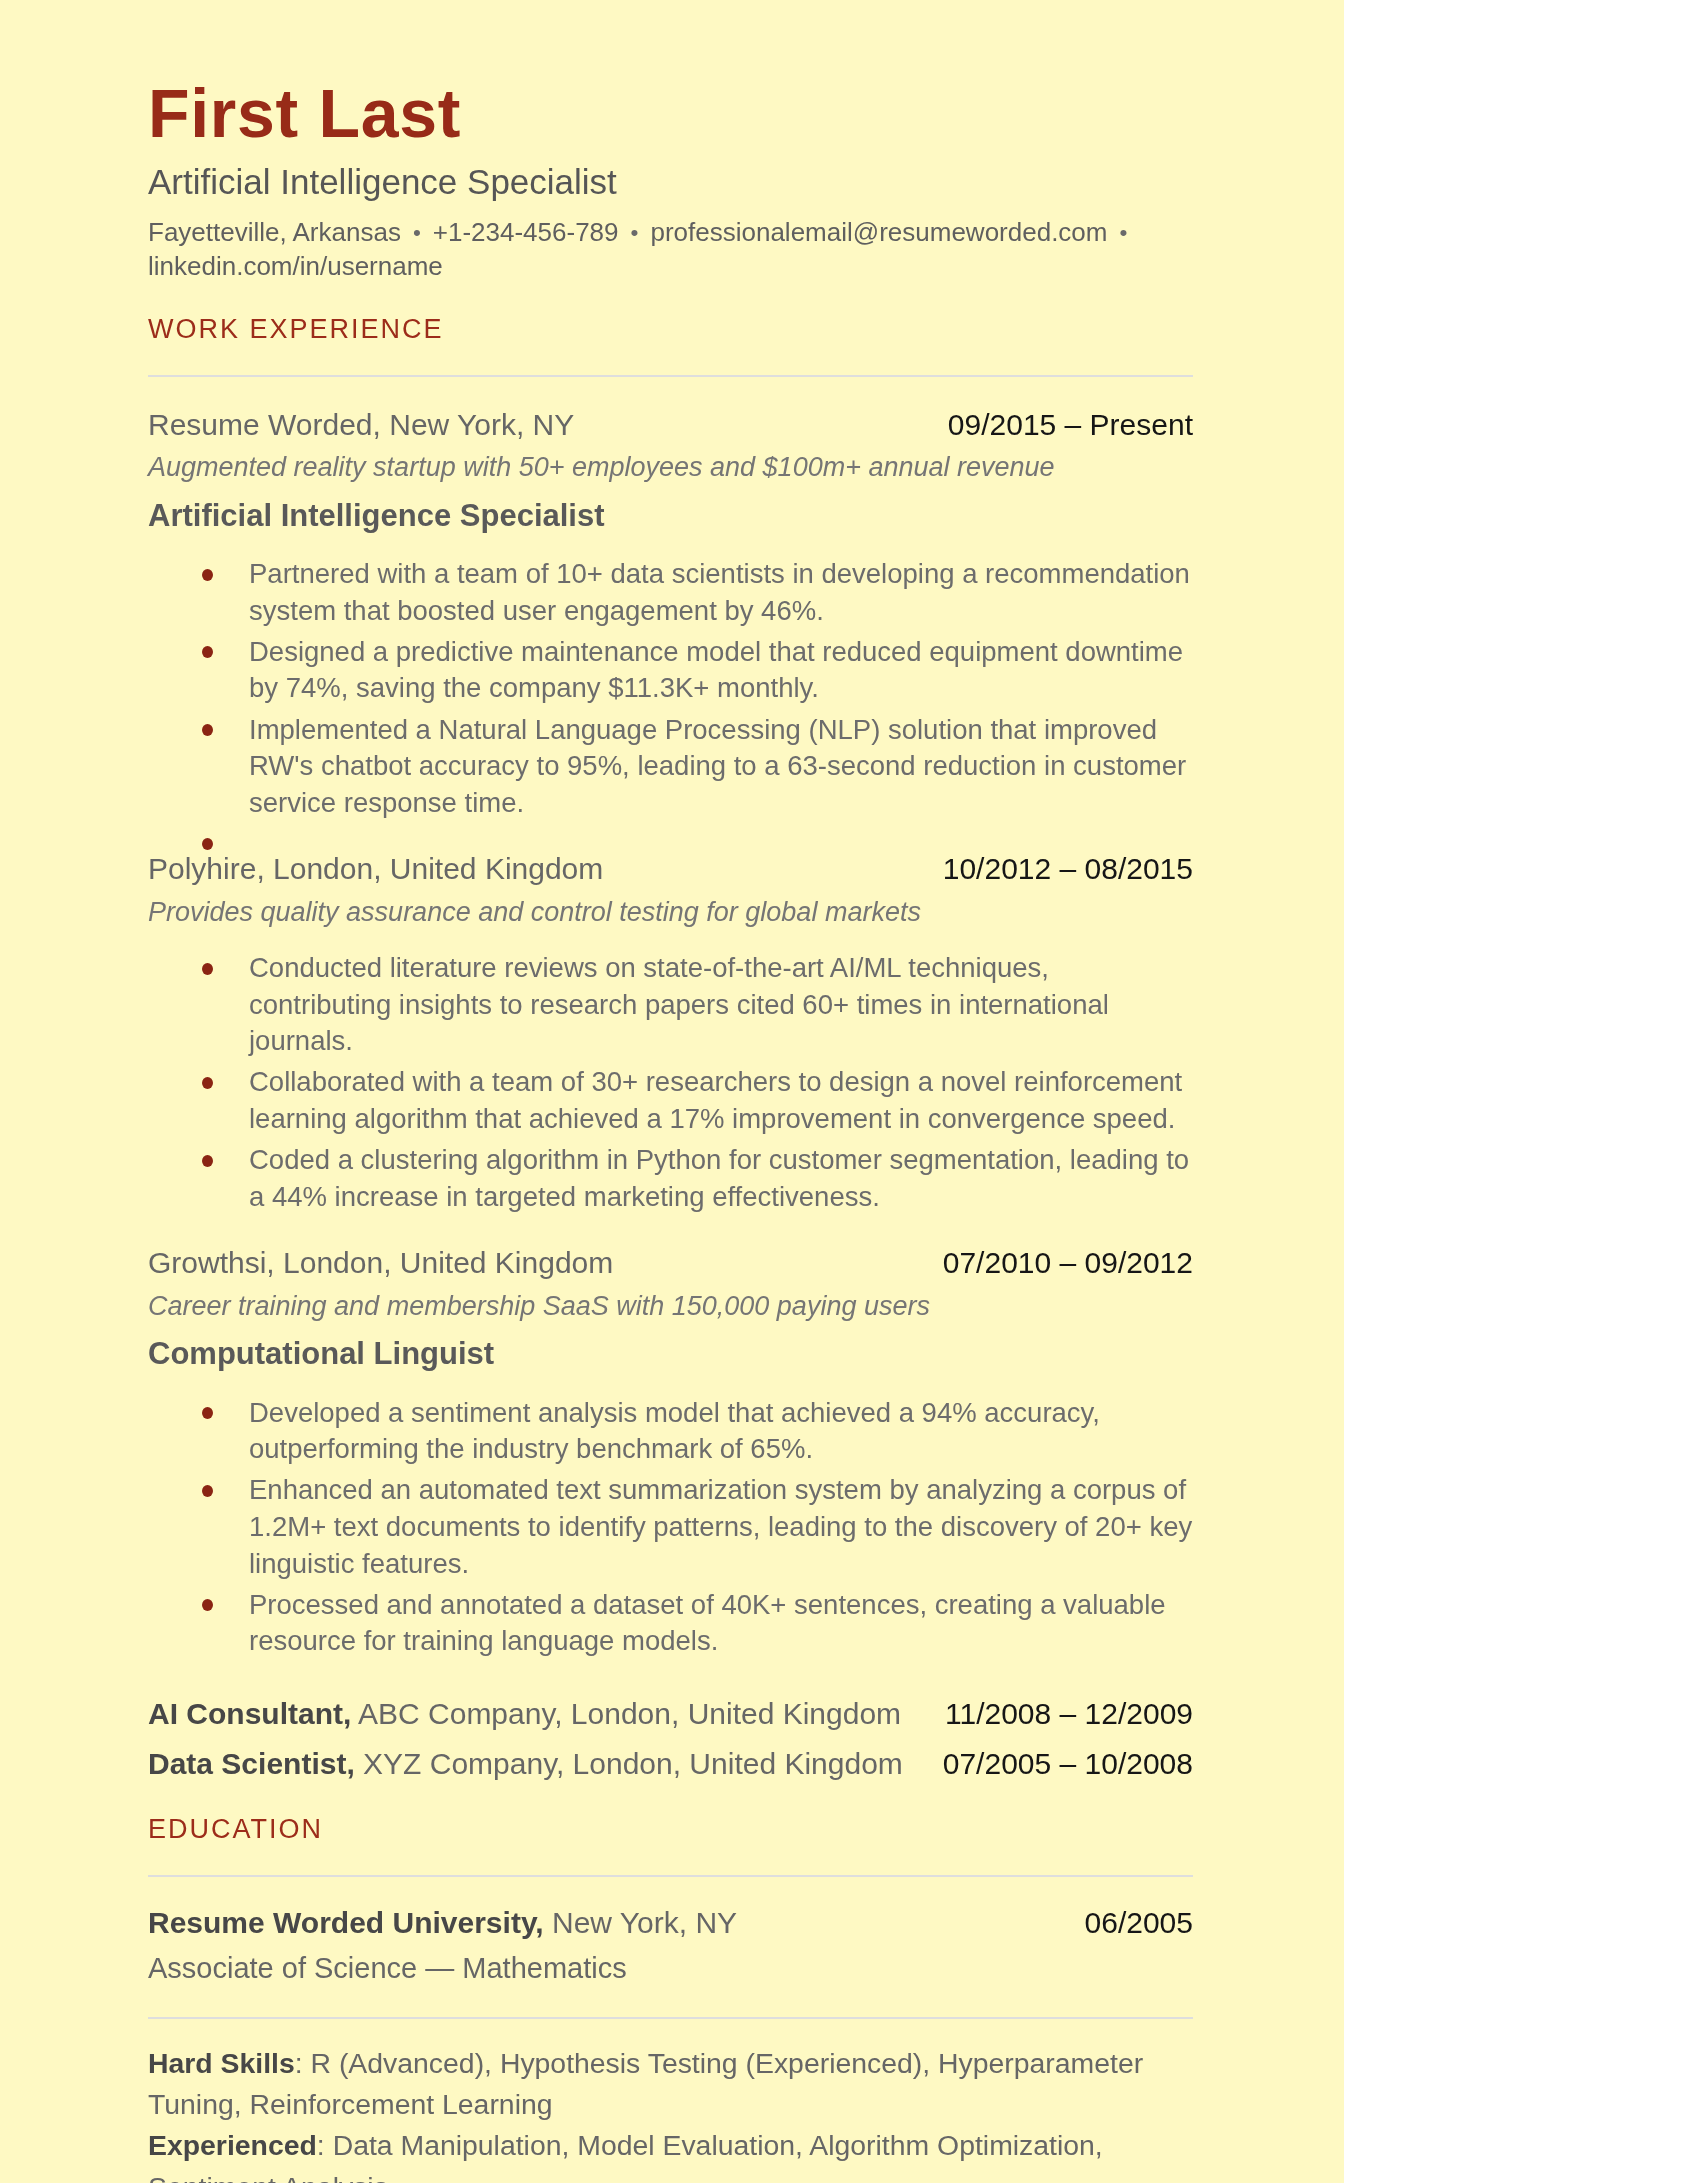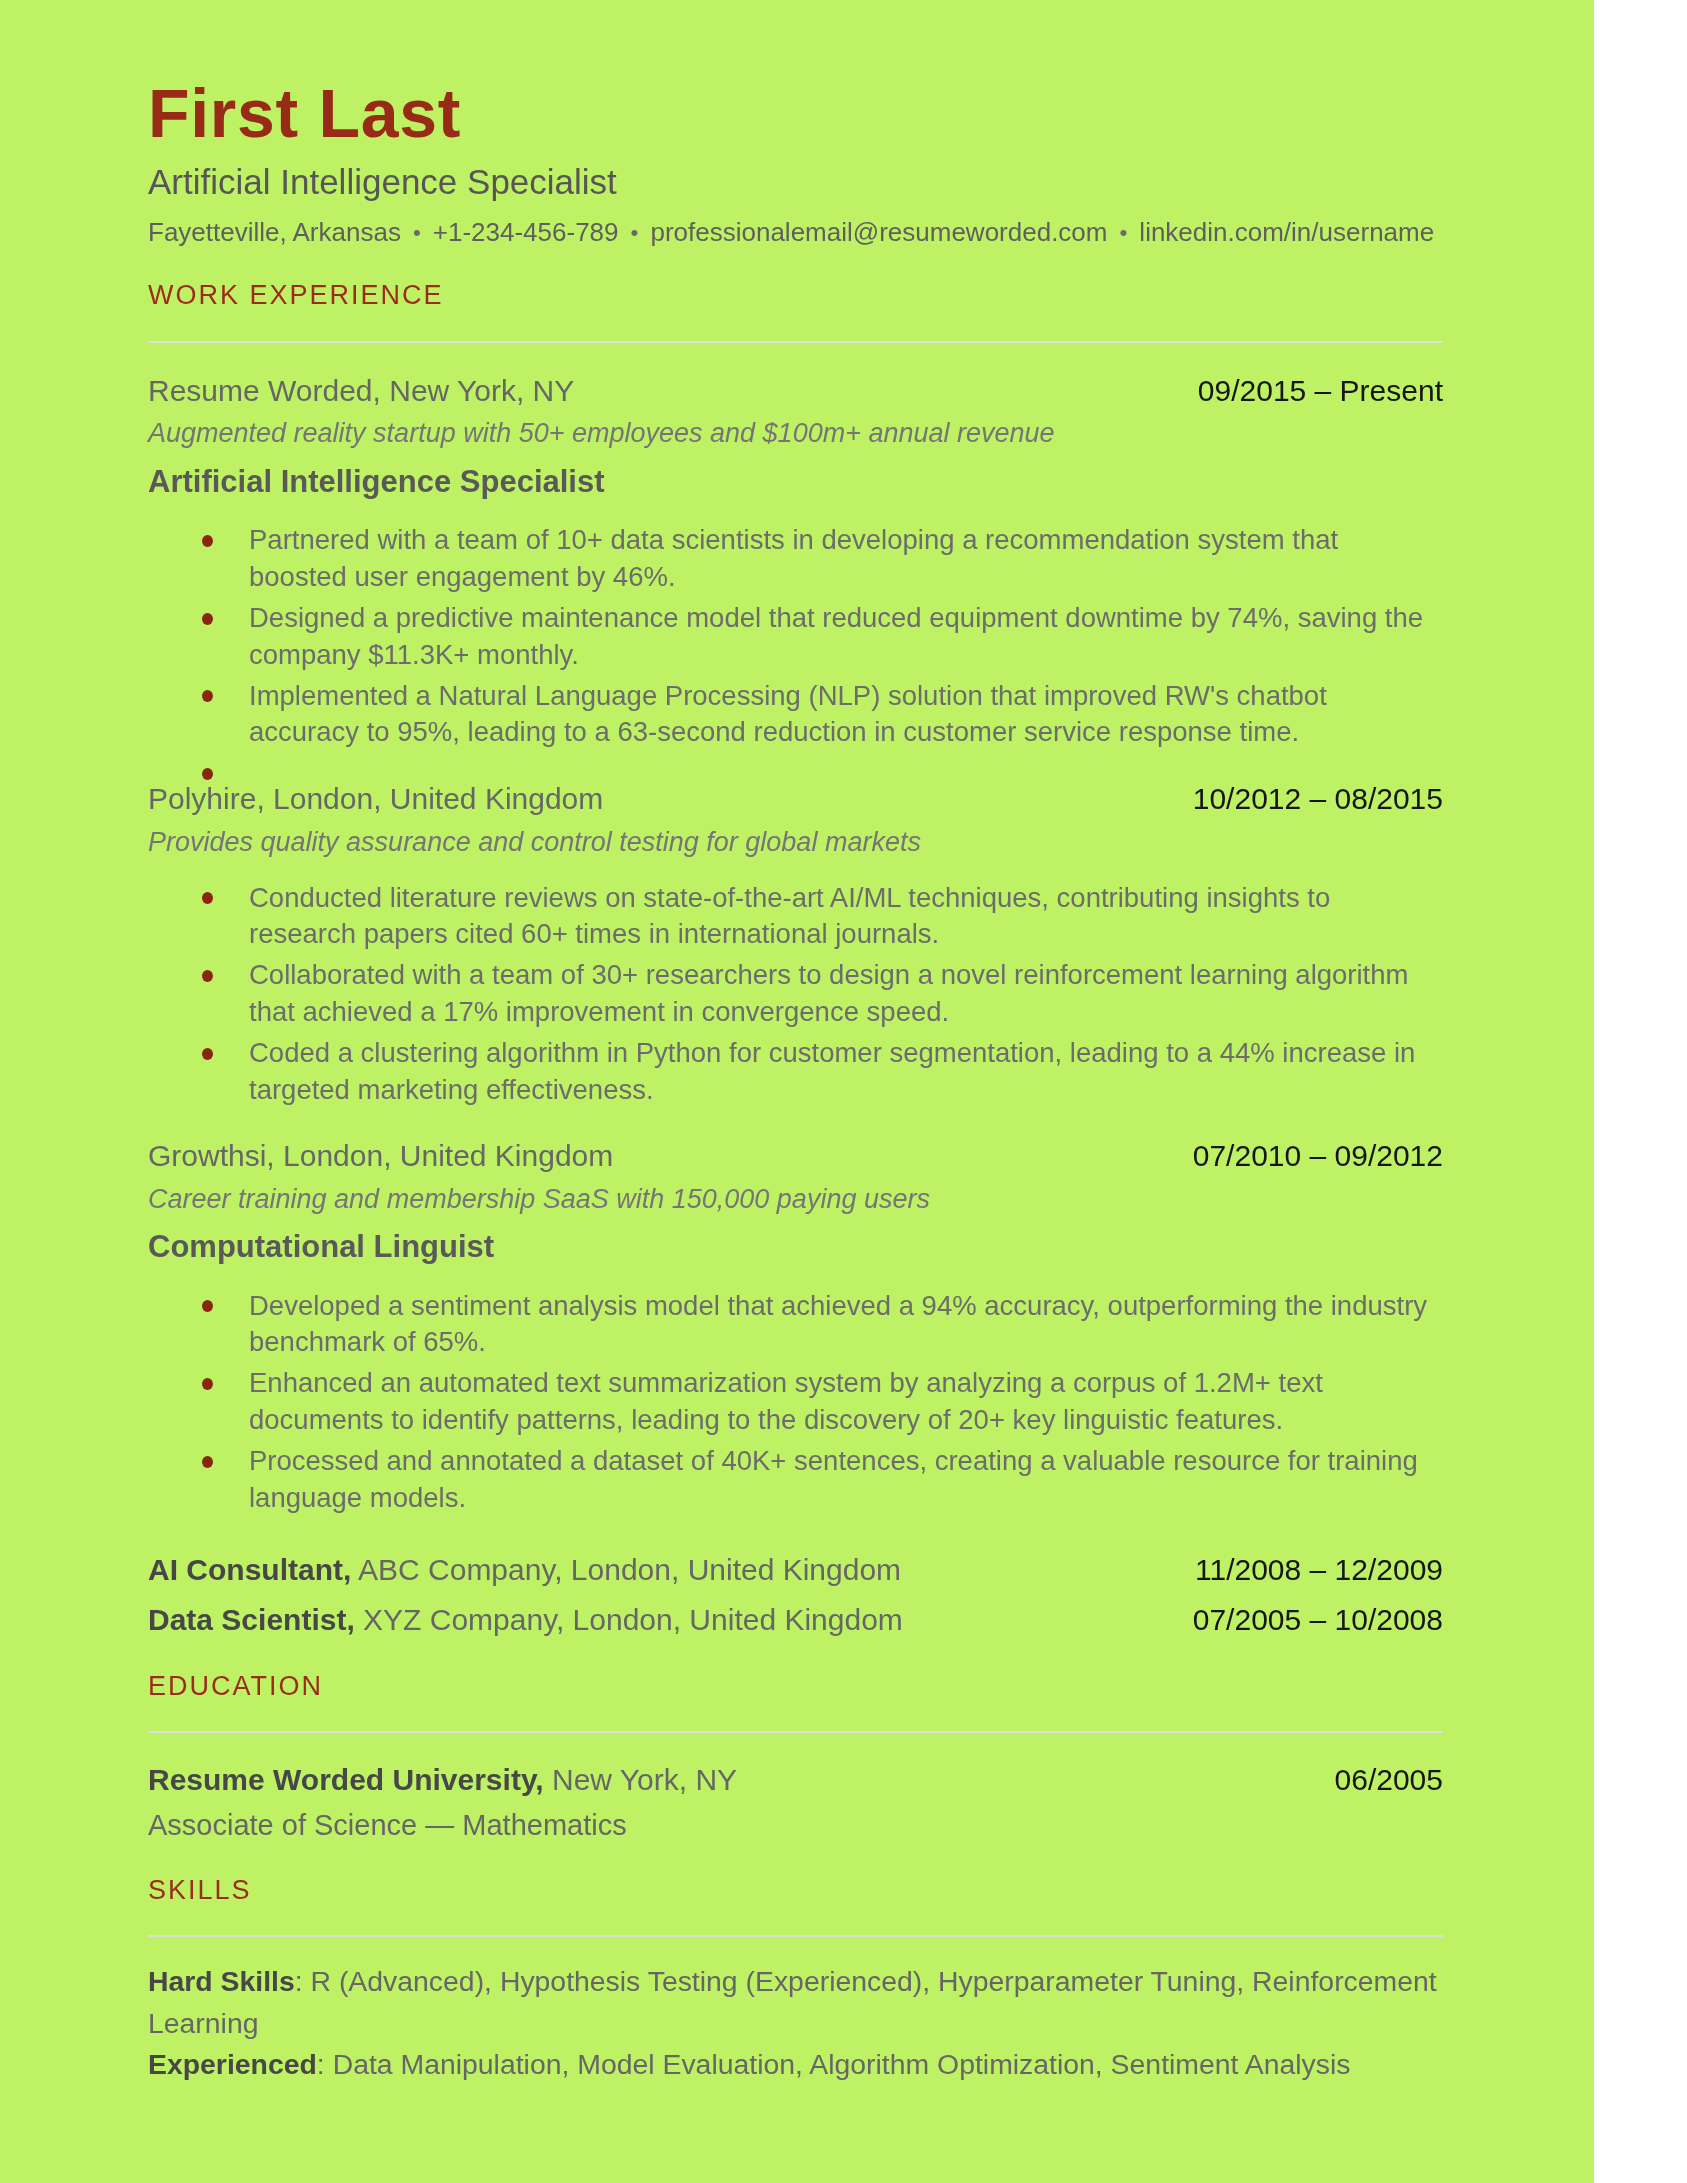--- a/index.html
+++ b/index.html
@@ -1,20 +1,20 @@
 <!DOCTYPE html>
 <html style="font-size:10.6px"><head>
 <meta charset="utf-8">
 <style>
   * { margin:0; padding:0; box-sizing:border-box; }
   html,body { background:#ffffff; }
   body { font-family:"Liberation Sans", sans-serif; }
   .page {
-    width:1594px; height:2183px;
-    background:#bef264;
+    width:1344px; height:2183px;
+    background:#fef9c3;
     padding:77px 151px 0 148px;
     position:relative;
     overflow:hidden;
   }
   
   .name {
     font-size:68px; font-weight:700; color:#982b18;
     line-height:1.08; letter-spacing:0.7px;
   }
   .subtitle {
@@ -146,21 +146,20 @@
     <div class="edu-entry">
       <div class="job-head">
         <span class="school"><b>Resume Worded University,</b><span> New York, NY</span></span>
         <span class="dates">06/2005</span>
       </div>
       <div class="degree">Associate of Science — Mathematics</div>
     </div>
   </section>
 
   <section class="section">
-    <h2 class="sec-heading">SKILLS</h2>
     <hr class="rule">
     <div class="skill-rows">
       <div class="skill-row"><b>Hard Skills</b><span>: R (Advanced), Hypothesis Testing (Experienced), Hyperparameter Tuning, Reinforcement Learning</span></div>
       <div class="skill-row"><b>Experienced</b><span>: Data Manipulation, Model Evaluation, Algorithm Optimization, Sentiment Analysis</span></div>
     </div>
   </section>
 
 </div>
 
 

